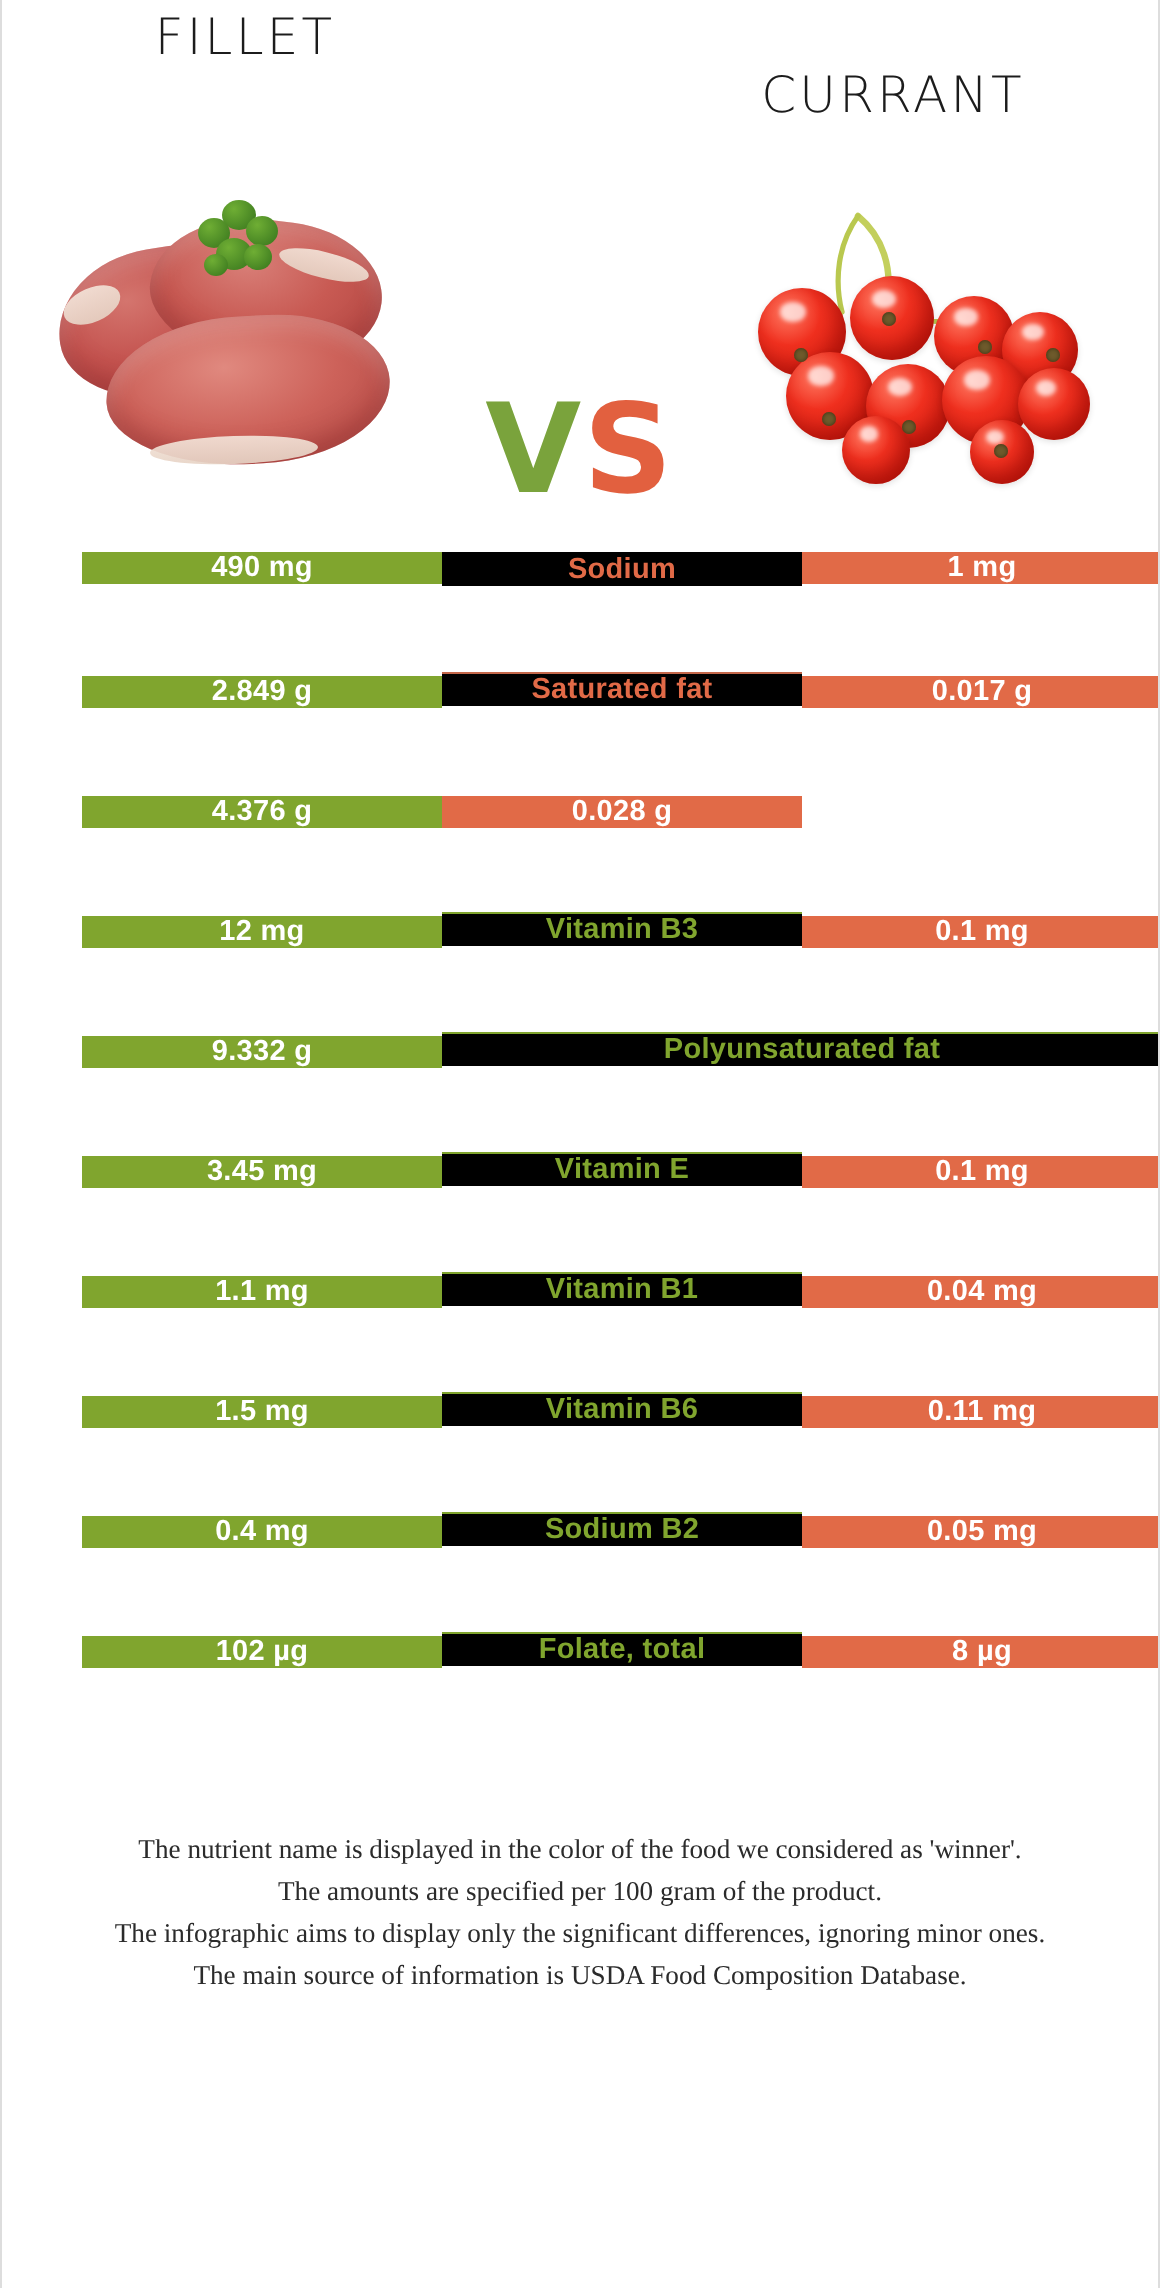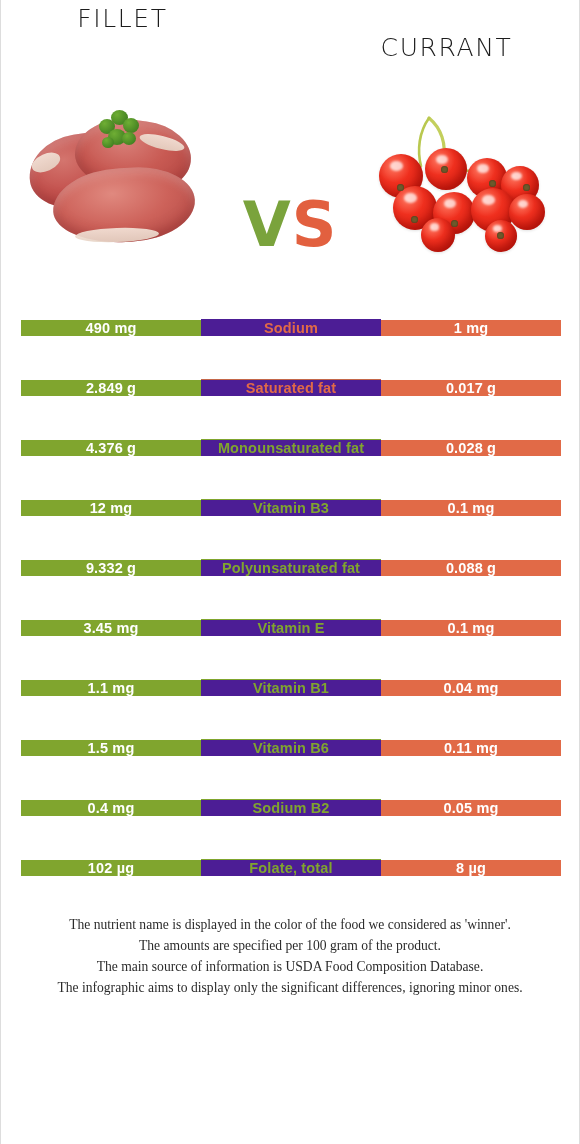--- a/index.html
+++ b/index.html
@@ -37,21 +37,21 @@
     -webkit-font-smoothing: antialiased;
   }
   .title-cell.left  { padding-right: 46px; }
   .title-cell.right { padding-left: 24px; margin-top: 29px; }
 
   
   .hero {
     position: relative;
     height: 190px;
     display: flex;
-    align-items: flex-end;
+    align-items: center;
     justify-content: space-between;
     padding: 0 22px;
   }
   .food {
     width: 190px;
     height: 170px;
     position: relative;
     flex: 0 0 190px;
   }
 
@@ -145,39 +145,40 @@
 
   
   .table {
     margin: 14px 20px 0 20px;
     width: 540px;
   }
   .row {
     display: flex;
     width: 100%;
     height: 60px;
-    align-items: flex-end;
+    align-items: flex-start;
+    margin-left: 20px;
   }
   .cell {
     display: flex;
     align-items: center;
     justify-content: center;
     font-size: 14.5px;
     letter-spacing: .15px;
   }
   .cell.left, .cell.right {
     flex: 0 0 180px;
     color: #ffffff;
     font-weight: 700;
   }
   .cell.left  { background: #80a52e; }
   .cell.right { background: #e16a47; }
   .cell.mid {
     flex: 1 1 auto;
-    background: #4c1d95;
+    background: #000000;
     font-weight: 700;
     border-top: 1px solid transparent;
   }
   .row:not(:first-child) .cell.left,
   .row:not(:first-child) .cell.right {
     border-top: 2px solid #ffffff;
   }
   .row:not(:first-child) .cell.mid.win-green  { border-top-color: #80a52e; }
   .row:not(:first-child) .cell.mid.win-orange { border-top-color: #c4674a; }
   .win-green  { color: #80a52e; }
@@ -261,32 +262,30 @@
       <div class="cell mid win-orange">Sodium</div>
       <div class="cell right">1 mg</div>
     </div>
     <div class="row">
       <div class="cell left">2.849 g</div>
       <div class="cell mid win-orange">Saturated fat</div>
       <div class="cell right">0.017 g</div>
     </div>
     <div class="row">
       <div class="cell left">4.376 g</div>
-      <div class="cell mid win-green">Monounsaturated fat</div>
       <div class="cell right">0.028 g</div>
     </div>
     <div class="row">
       <div class="cell left">12 mg</div>
       <div class="cell mid win-green">Vitamin B3</div>
       <div class="cell right">0.1 mg</div>
     </div>
     <div class="row">
       <div class="cell left">9.332 g</div>
       <div class="cell mid win-green">Polyunsaturated fat</div>
-      <div class="cell right">0.088 g</div>
     </div>
     <div class="row">
       <div class="cell left">3.45 mg</div>
       <div class="cell mid win-green">Vitamin E</div>
       <div class="cell right">0.1 mg</div>
     </div>
     <div class="row">
       <div class="cell left">1.1 mg</div>
       <div class="cell mid win-green">Vitamin B1</div>
       <div class="cell right">0.04 mg</div>
@@ -304,15 +303,15 @@
     <div class="row">
       <div class="cell left">102 µg</div>
       <div class="cell mid win-green">Folate, total</div>
       <div class="cell right">8 µg</div>
     </div>
   </div>
 
 <div class="footer">
   <p>The nutrient name is displayed in the color of the food we considered as 'winner'.</p>
   <p>The amounts are specified per 100 gram of the product.</p>
+  <p>The infographic aims to display only the significant differences, ignoring minor ones.</p>
   <p>The main source of information is USDA Food Composition Database.</p>
-  <p>The infographic aims to display only the significant differences, ignoring minor ones.</p>
 </div>
 
 </body></html>

